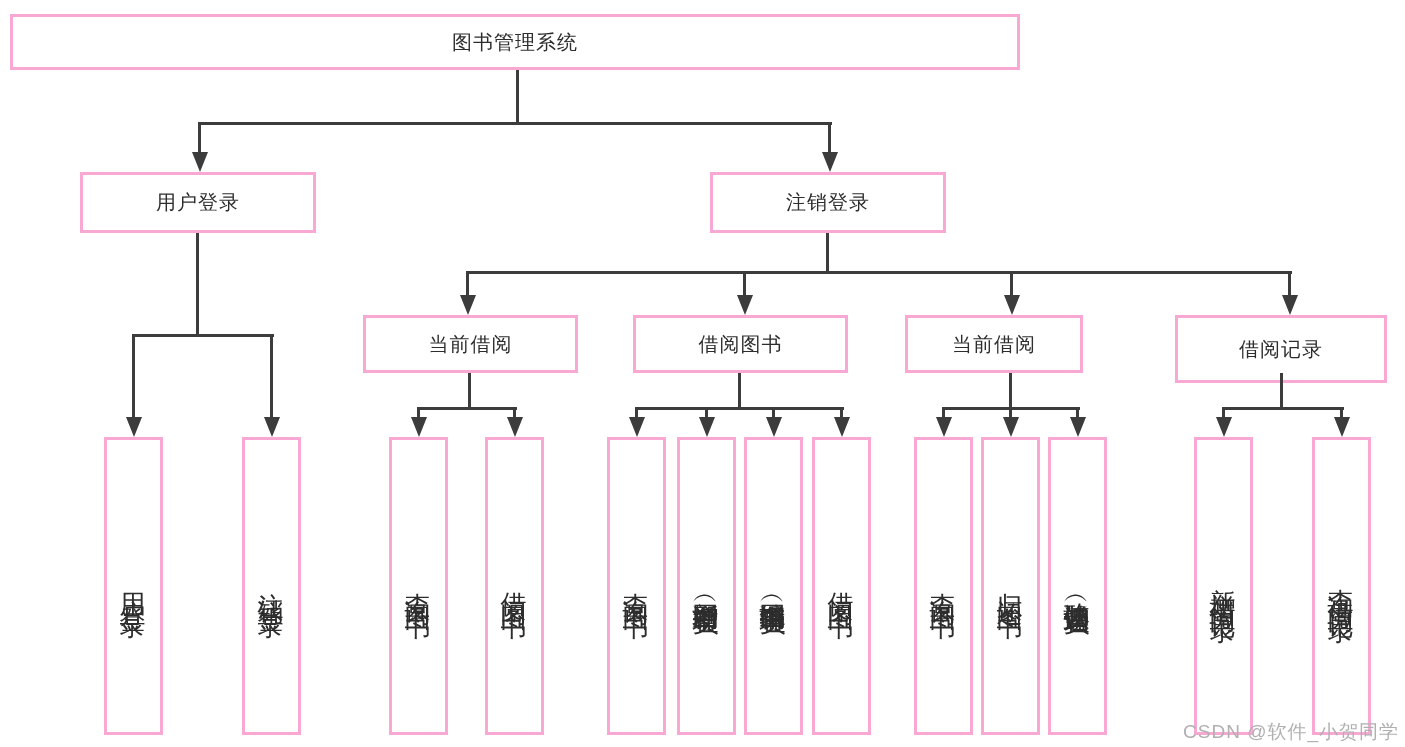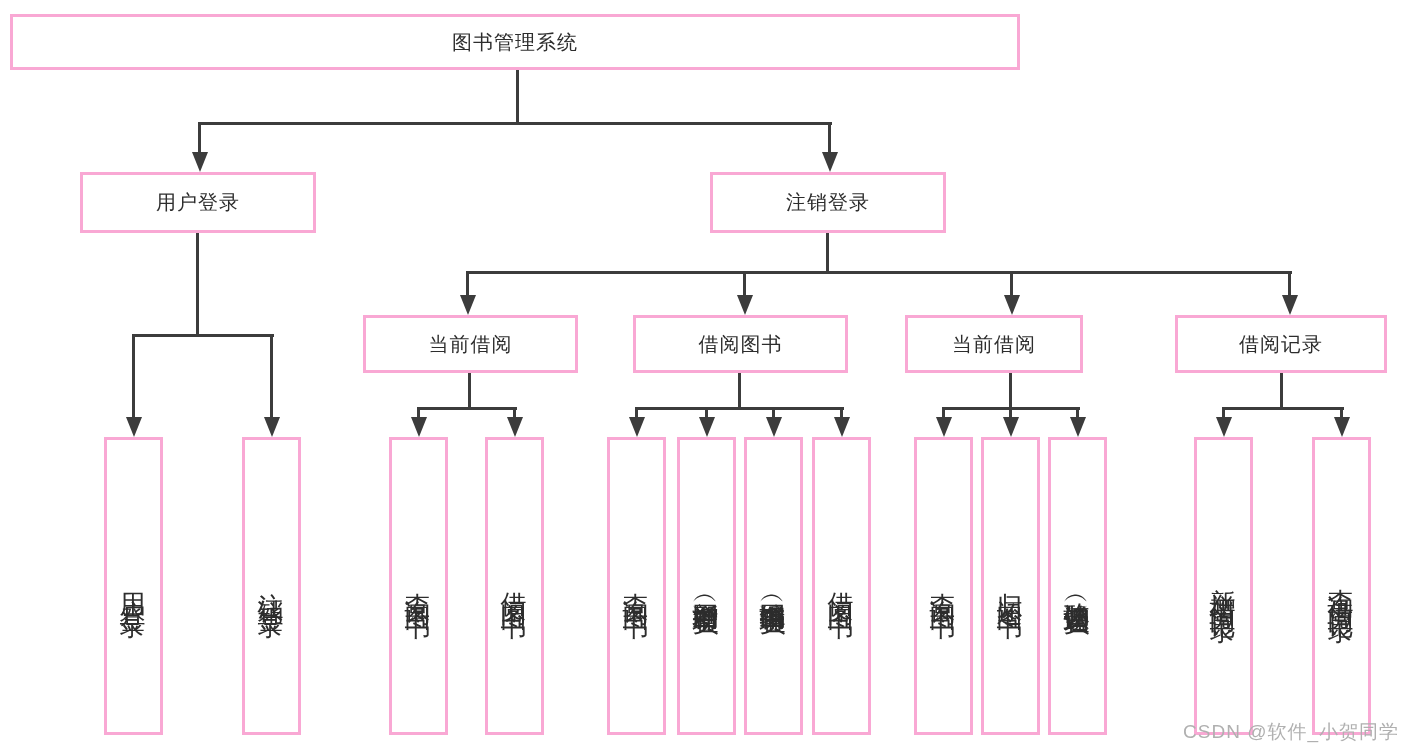--- a/index.html
+++ b/index.html
@@ -85,21 +85,21 @@
 
 <div class="node h-node" style="left:363px; top:315px; width:215px; height:58px;">
   <span>当前借阅</span>
 </div>
 <div class="node h-node" style="left:633px; top:315px; width:215px; height:58px;">
   <span>借阅图书</span>
 </div>
 <div class="node h-node" style="left:905px; top:315px; width:178px; height:58px;">
   <span>当前借阅</span>
 </div>
-<div class="node h-node" style="left:1175px; top:315px; width:212px; height:58px;">
+<div class="node h-node" style="left:1175px; top:315px; width:212px; height:68px;">
   <span>借阅记录</span>
 </div>
 
 <div class="line" style="left:468px; top:373px; width:3px; height:36px;"></div>
 <div class="line" style="left:417px; top:407px; width:100px; height:3px;"></div>
 <div class="line" style="left:417px; top:407px; width:3px; height:12px;"></div>
 <div class="line" style="left:513px; top:407px; width:3px; height:12px;"></div>
 <div class="arrow" style="left:411px; top:417px;"></div>
 <div class="arrow" style="left:507px; top:417px;"></div>
 

